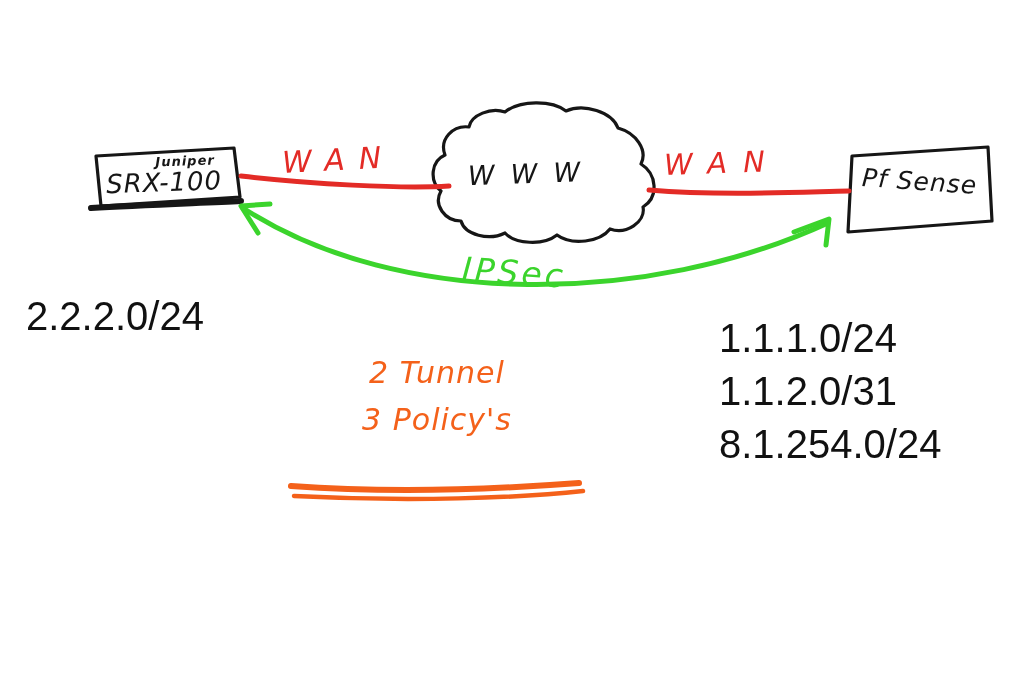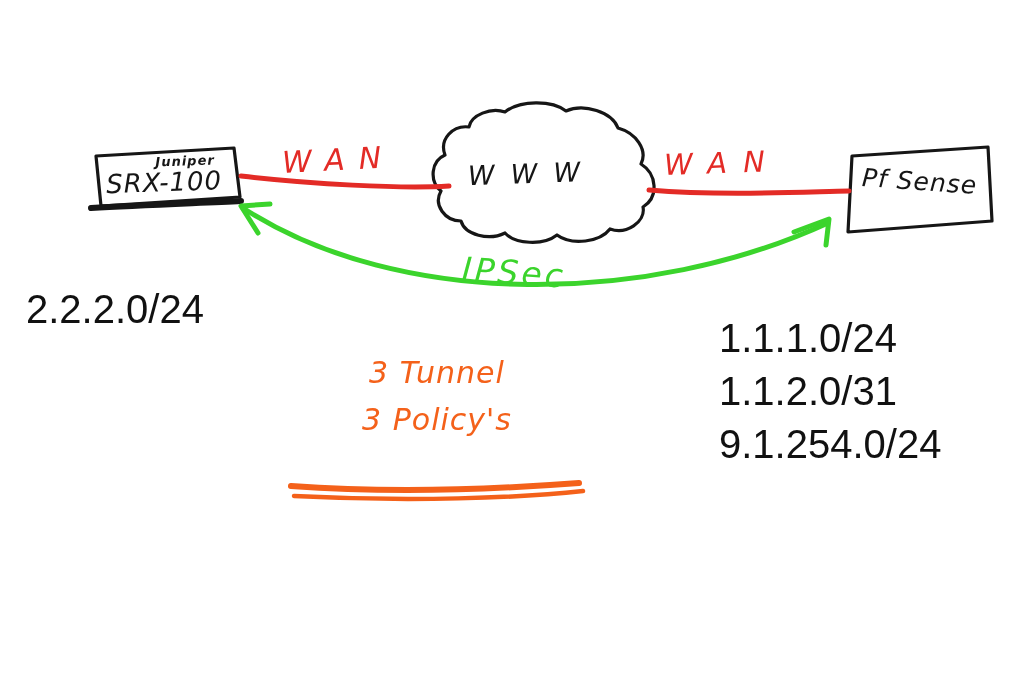--- a/index.html
+++ b/index.html
@@ -54,21 +54,21 @@
     position:absolute;left:272px;top:349px;width:330px;
     text-align:center;color:var(--color-annotation,#f4611a);
     font-style:italic;
   }
   .annotation .annot-line{line-height:47px;font-size:30px;letter-spacing:1px;}
 
   .net-label{
     font-family:"Liberation Sans", sans-serif;
     color:#111111;font-size:40px;
   }
-  .net-left{left:26px;top:287px;}
+  .net-left{left:26px;top:294px;}
   .net-right{left:719px;top:312px;line-height:53px;}
 </style>
 </head>
 <body>
 
 <div id="stage">
 
   <svg id="sketch" width="1024" height="683" viewBox="0 0 1024 683">
 
     <path class="ink-stroke box-fill" d="M 96,156 L 234,148 L 240,197 L 101,206 Z"></path>
@@ -109,25 +109,25 @@
   <div class="label hand device-label-right">Pf Sense</div>
 
   <div class="label hand www-label">WWW</div>
 
   <div class="label hand wan-left-label">WAN</div>
   <div class="label hand wan-right-label">WAN</div>
 
   <div class="label hand ipsec-label">IPSec</div>
 
   <div class="annotation">
-    <div class="annot-line">3 Tunnel</div>
+    <div class="annot-line">2 Tunnel</div>
     <div class="annot-line">3 Policy's</div>
   </div>
 
   <div class="label net-label net-left">2.2.2.0/24</div>
 
   <div class="label net-label net-right">
     <div>1.1.1.0/24</div>
     <div>1.1.2.0/31</div>
-    <div>9.1.254.0/24</div>
+    <div>8.1.254.0/24</div>
   </div>
 
 </div>
 
 </body></html>

